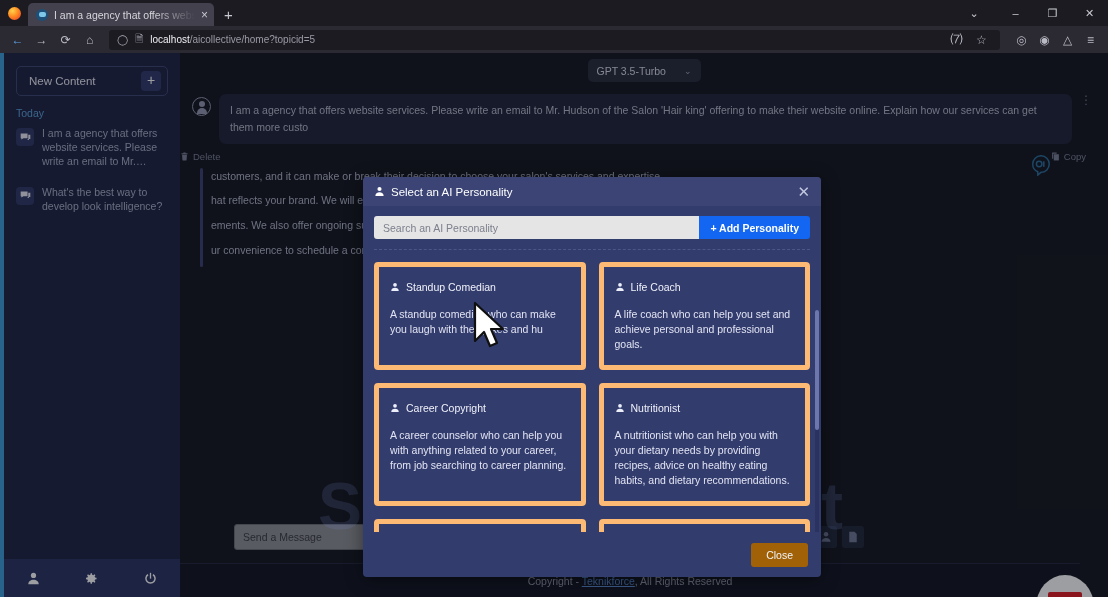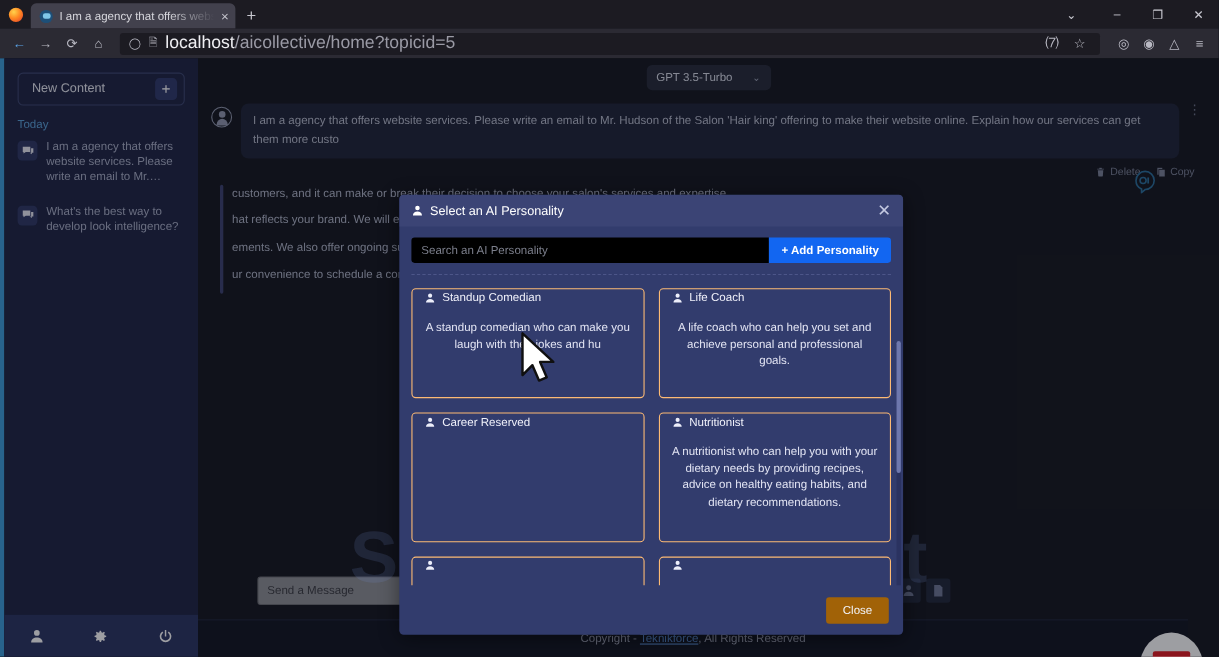--- a/index.html
+++ b/index.html
@@ -64,21 +64,21 @@
     color: #b9b9c3; font-size: 12px; cursor: pointer; border-radius: 3px;
   }
   .nav-icon.back { color: #5ba4e8; }
   .urlbar {
     flex: 1 1 auto; height: 20px; background: #1c1b22; border-radius: 3px;
     margin: 0 6px 0 6px; display: flex; align-items: center; padding: 0 8px; gap: 7px;
     max-width: 916px;
   }
   .url-shield { color: #b6b6c0; font-size: 10px; }
   .url-page   { color: #b6b6c0; font-size: 10px; }
-  .url-text   { font-size: 16px; color: #9a9aa5; white-space: nowrap; }
+  .url-text   { font-size: 10px; color: #9a9aa5; white-space: nowrap; }
   .url-text b { color: #efeff3; font-weight: 400; }
   .urlbar-actions { margin-left: auto; display: flex; gap: 4px; align-items: center; }
   .navbar-right { display: flex; align-items: center; gap: 2px; margin-left: 2px; }
 
   
   .page {
     position: absolute; top: 53px; left: 0; width: 1108px; height: 544px;
     background: #15171f; overflow: hidden;
   }
   .page-accent {
@@ -151,22 +151,22 @@
   .avatar::after {
     content: ""; position: absolute; left: 3.5px; top: 10px; width: 10px; height: 6px;
     border-radius: 5px 5px 0 0; background: #9197ad;
   }
   .bubble {
     flex: 1 1 auto; background: #1f2337; border-radius: 7px; padding: 8px 11px;
     font-size: 10.5px; line-height: 1.6; color: #b7bccd;
   }
   .msg-menu { color: #6d7288; font-size: 12px; line-height: 0.65; padding-top: 3px; cursor: pointer; letter-spacing: 0; }
   .msg-actions {
-    display: flex; justify-content: flex-end; gap: 14px; padding: 7px 22px 0 0;
-    font-size: 9.5px; color: #7a8096; margin-left: 18px;
+    display: flex; justify-content: space-between; gap: 14px; padding: 7px 22px 0 0;
+    font-size: 9.5px; color: #7a8096;
   }
   .msg-action { display: flex; align-items: center; gap: 4px; cursor: pointer; }
   .msg-action svg { width: 9px; height: 9px; fill: #7a8096; }
 
   .answer-row { display: flex; gap: 8px; padding: 6px 16px 0 12px; }
   .answer-bar { width: 3px; background: #3c4270; border-radius: 2px; flex: 0 0 auto; margin-left: 8px;}
   .answer-body { flex: 1 1 auto; font-size: 10.5px; line-height: 1.7; color: #b0b5c8; }
   .answer-body p { margin-bottom: 7px; }
 
   .ai-badge {
@@ -229,38 +229,38 @@
     height: 29px; background: #3b4475; display: flex; align-items: center;
     padding: 0 11px; justify-content: space-between; flex: 0 0 auto;
   }
   .modal-title { display: flex; align-items: center; gap: 6px; }
   .modal-title svg { width: 11px; height: 11px; fill: #ffffff; }
   .modal-title span { font-size: 11.5px; color: #ffffff; }
   .modal-close { color: #c3c8e0; font-size: 15px; line-height: 1; cursor: pointer; }
 
   .modal-search-row { padding: 10px 11px 0 11px; display: flex; flex: 0 0 auto; }
   .modal-search {
-    flex: 1 1 auto; height: 23px; background: #000000; border-radius: 3px 0 0 3px;
+    flex: 1 1 auto; height: 23px; background: #e5e5e5; border-radius: 3px 0 0 3px;
     display: flex; align-items: center; padding: 0 9px; font-size: 10.5px; color: #7c7f8c;
   }
   .add-personality {
     background: #1266f1; color: #ffffff; font-size: 10.5px; font-weight: bold;
     border-radius: 0 3px 3px 0; height: 23px; display: flex; align-items: center;
     padding: 0 11px; cursor: pointer; white-space: nowrap;
   }
   .modal-divider { margin: 10px 11px 0 11px; border-top: 1px dashed #4d5689; flex: 0 0 auto; }
 
   .cards-area {
     flex: 1 1 auto; overflow: hidden; position: relative;
     padding: 12px 11px 0 11px;
   }
   .cards-grid { display: grid; grid-template-columns: 1fr 1fr; gap: 13px; }
   .pcard {
-    border: 1px solid #fdba74; border-radius: 4px; padding: 2px 11px 12px 11px;
-    min-height: 100px; cursor: pointer; background: transparent; text-align: center;
+    border: 5px solid #fdba74; border-radius: 4px; padding: 14px 11px 12px 11px;
+    min-height: 100px; cursor: pointer; background: transparent;
   }
   .pcard-head { display: flex; align-items: center; gap: 6px; margin-bottom: 14px; }
   .pcard-head svg { width: 10px; height: 10px; fill: #eceefa; }
   .pcard-title { font-size: 10.5px; color: #f0f1fa; }
   .pcard-desc { font-size: 10.5px; line-height: 1.45; color: #e2e4f3; }
   .pcard.tall { min-height: 118px; }
   .pcard.clipped { min-height: 40px; overflow: hidden; }
 
   .modal-scrollbar {
     position: absolute; right: 2px; top: 60px; width: 4px; height: 330px;
@@ -514,22 +514,23 @@
             </div>
             <div class="pcard-desc">A life coach who can help you set and achieve personal and professional goals.</div>
           </div>
 
           <div class="pcard tall">
             <div class="pcard-head">
               <svg viewBox="0 0 16 16">
                   <circle cx="8" cy="4.4" r="3"></circle>
                   <path d="M2 14.4c0-3.3 2.7-5.2 6-5.2s6 1.9 6 5.2z"></path>
                 </svg>
-              <span class="pcard-title">Career Reserved</span>
+              <span class="pcard-title">Career Copyright</span>
             </div>
+            <div class="pcard-desc">A career counselor who can help you with anything related to your career, from job searching to career planning.</div>
           </div>
 
           <div class="pcard tall">
             <div class="pcard-head">
               <svg viewBox="0 0 16 16">
                   <circle cx="8" cy="4.4" r="3"></circle>
                   <path d="M2 14.4c0-3.3 2.7-5.2 6-5.2s6 1.9 6 5.2z"></path>
                 </svg>
               <span class="pcard-title">Nutritionist</span>
             </div>

